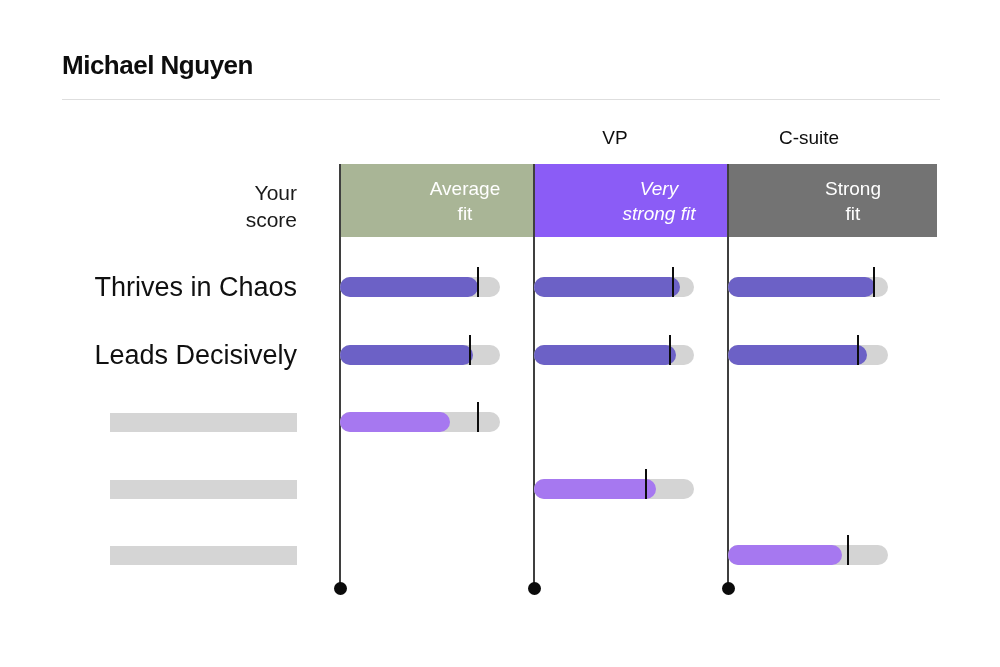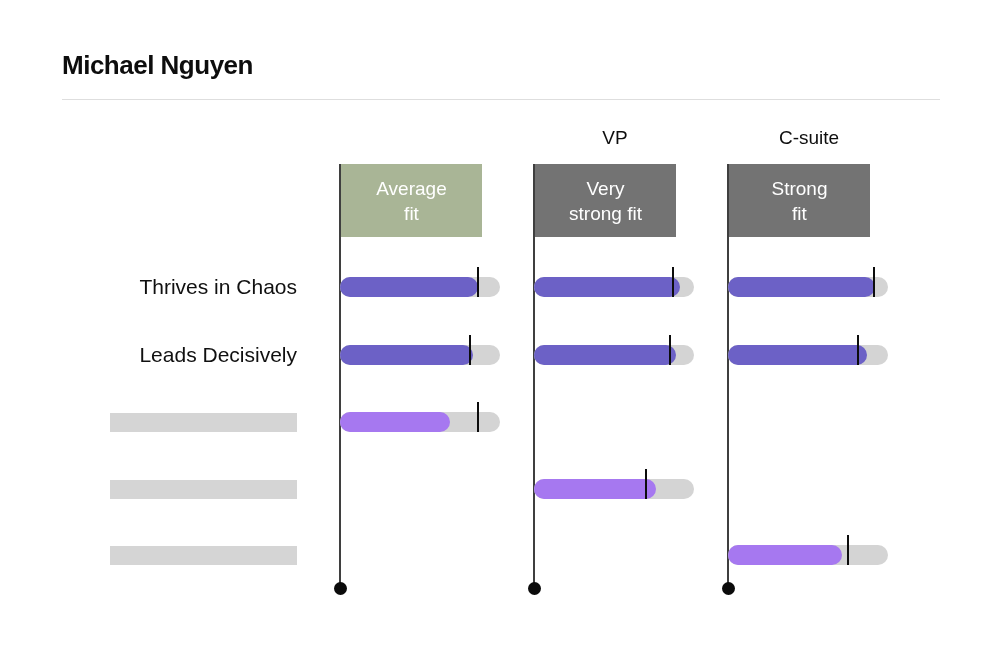--- a/index.html
+++ b/index.html
@@ -11,51 +11,53 @@
     position:absolute;left:62px;top:50px;font-size:26px;font-weight:700;
     letter-spacing:-0.5px;color:#0d0d0d;white-space:nowrap;
   }
   .divider{position:absolute;left:62px;top:99px;width:878px;height:1px;background:#dedede;}
   .your-score{
     position:absolute;right:703px;top:179px;text-align:right;font-size:21px;
     line-height:27px;color:#1a1a1a;white-space:pre-line;
   }
   .col-head{position:absolute;top:127px;width:160px;text-align:center;font-size:19px;font-weight:500;color:#0e0e0e;}
   .fit-box{
-    position:absolute;top:164px;width:141px;height:73px;color:#ffffff;
+    position:absolute;top:164px;width:168px;height:73px;color:#ffffff;
     display:flex;align-items:center;justify-content:center;text-align:center;
-    font-size:19px;line-height:25px;font-weight:500;white-space:pre-line;
+    font-size:19px;line-height:25px;font-weight:500;white-space:pre-line;padding-left:40px;
   }
   .col0h{left:341px}.col1h{left:535px}.col2h{left:729px}
   .row-label{
-    position:absolute;right:703px;font-size:21px;line-height:28px;
+    position:absolute;right:703px;font-size:27px;line-height:28px;
     color:#101010;white-space:nowrap;
   }
   .redacted{position:absolute;left:110px;width:187px;height:19px;background:#d5d5d5;}
   .axis-line{position:absolute;width:2px;background:#3f3f3f;}
   .axis-dot{position:absolute;width:13px;height:13px;border-radius:50%;background:#0b0b0b;}
   .bar-track{position:absolute;height:20px;border-radius:10px;background:#d4d4d4;}
   .score-bar{position:absolute;height:20px;border-radius:10px;}
   .benchmark-tick{position:absolute;width:2px;height:30px;background:#0c0c0c;}
 </style>
 </head>
 <body>
 
 <div class="stage">
 
   <div class="title">Michael Nguyen</div>
   <div class="divider"></div>
 
+  <div class="your-score">Your
+score</div>
 
   <div class="col-head col2h">C-suite</div>
   <div class="col-head col1h">VP</div>
 
   <div class="fit-box col0h" style="background: rgb(169, 181, 150);">Average
 fit</div>
-  <div class="fit-box col1h" style="background: #737373;">Very
+  <div class="fit-box col1h" style="background: #8b5cf6; font-style: italic;">Very
 strong fit</div>
   <div class="fit-box col2h" style="background: #737373;">Strong
 fit</div>
 
   <div class="row-label" style="top:273px">Thrives in Chaos</div>
   <div class="row-label" style="top:341px">Leads Decisively</div>
 
   <div class="redacted" style="top:413px"></div>
   <div class="redacted" style="top:480px"></div>
   <div class="redacted" style="top:546px"></div>

